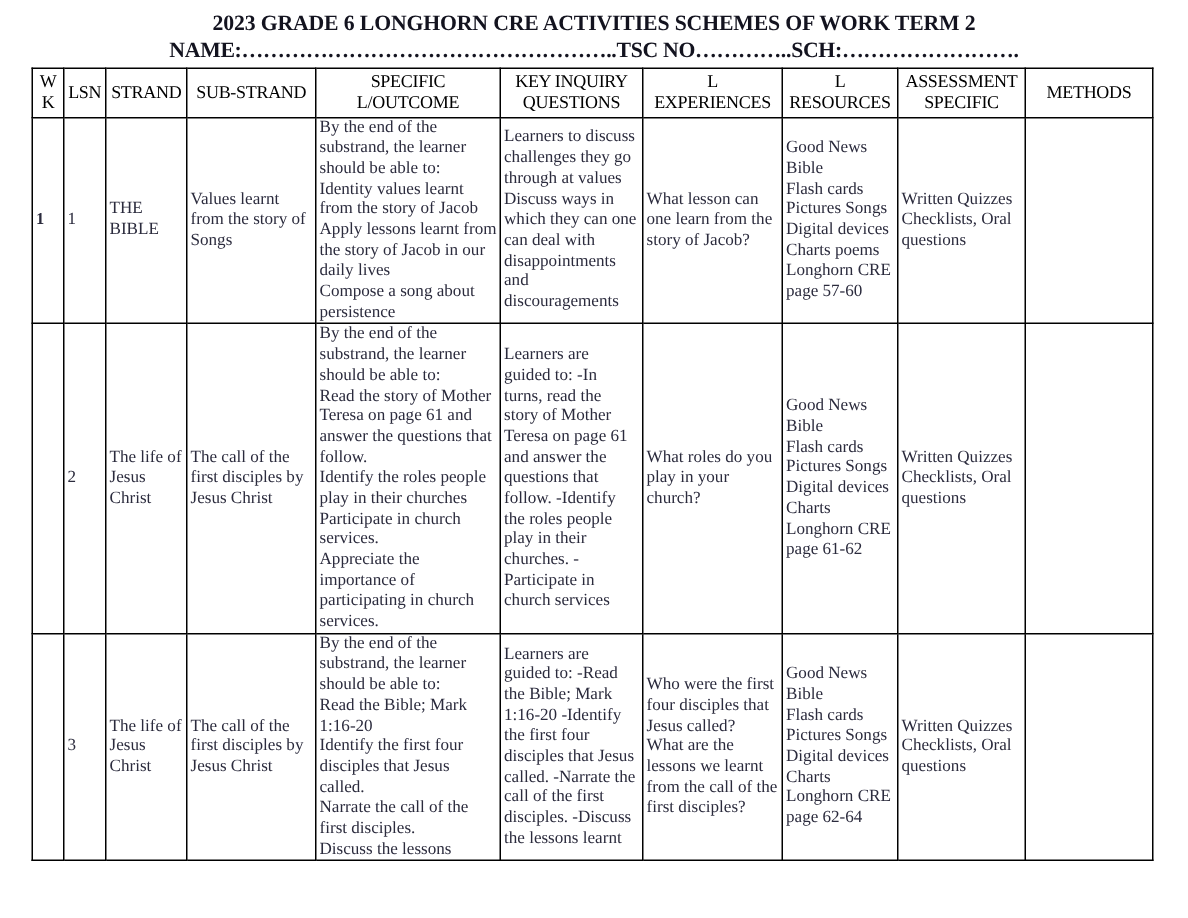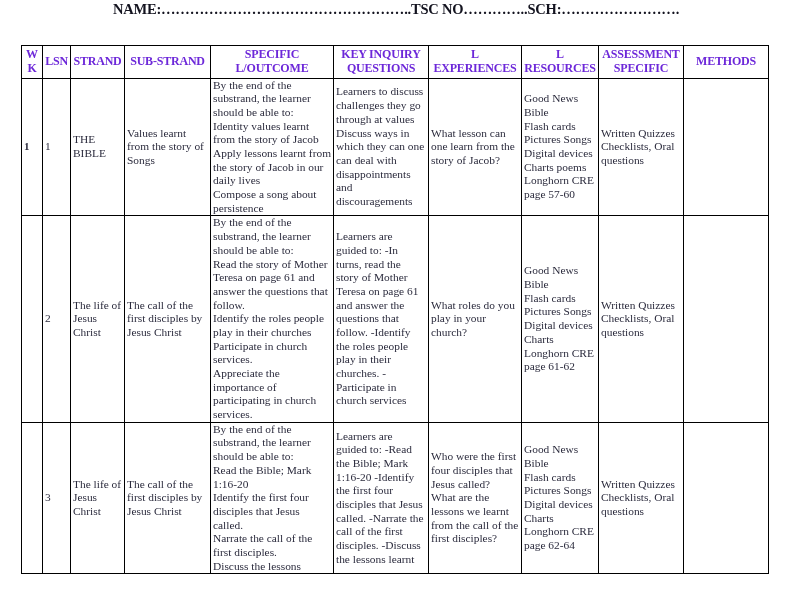--- a/index.html
+++ b/index.html
@@ -58,26 +58,26 @@
   table.schemes td {
     border: 1px solid #000000;
     vertical-align: middle;
     padding: 0 2px;
     color: #2b2b3d;
     word-wrap: break-word;
     overflow-wrap: break-word;
   }
   table.schemes thead th {
     text-align: center;
-    font-weight: bold;
+    font-weight: normal;
     font-size: 12px;
     letter-spacing: -0.2px;
     line-height: 1.15;
     padding: 2px 1px;
-    color: #6d28d9;
+    color: #000000;
     vertical-align: middle;
   }
   td.wk {
     vertical-align: top;
     font-weight: bold;
     font-size: 11px;
     text-align: left;
     padding-top: 1px;
   }
   td.lsn {
@@ -106,20 +106,21 @@
   col.c-exp       { width: 93px; }
   col.c-res       { width: 77px; }
   col.c-assess    { width: 85px; }
   col.c-remarks   { width: 85px; }
 </style>
 </head>
 <body>
 
 <div class="page">
 
+  <div class="doc-title">2023 GRADE 6 LONGHORN CRE ACTIVITIES SCHEMES OF WORK TERM 2</div>
   <div class="name-line">NAME:……………………………………………..TSC NO…………..SCH:…………………….</div>
 
   <div class="table-wrap">
     <table class="schemes">
       <colgroup>
         <col class="c-wk">
           <col class="c-lsn">
           <col class="c-strand">
           <col class="c-sub">
         <col class="c-outcome">

